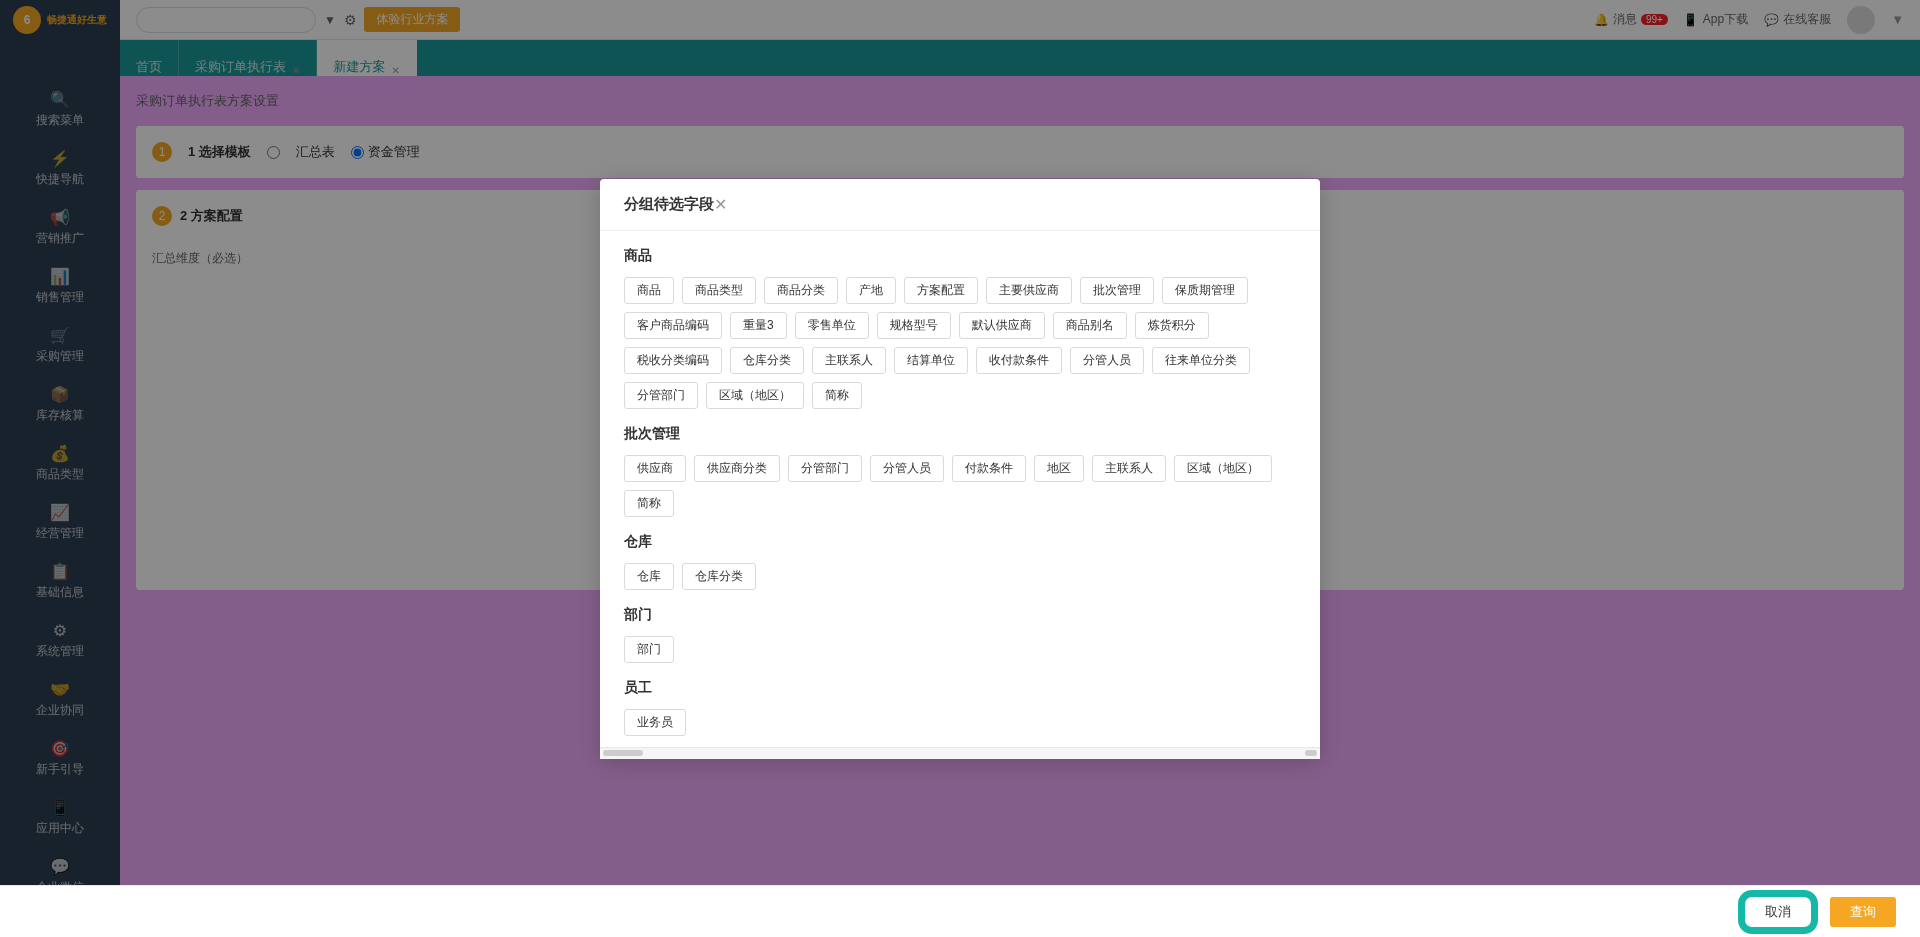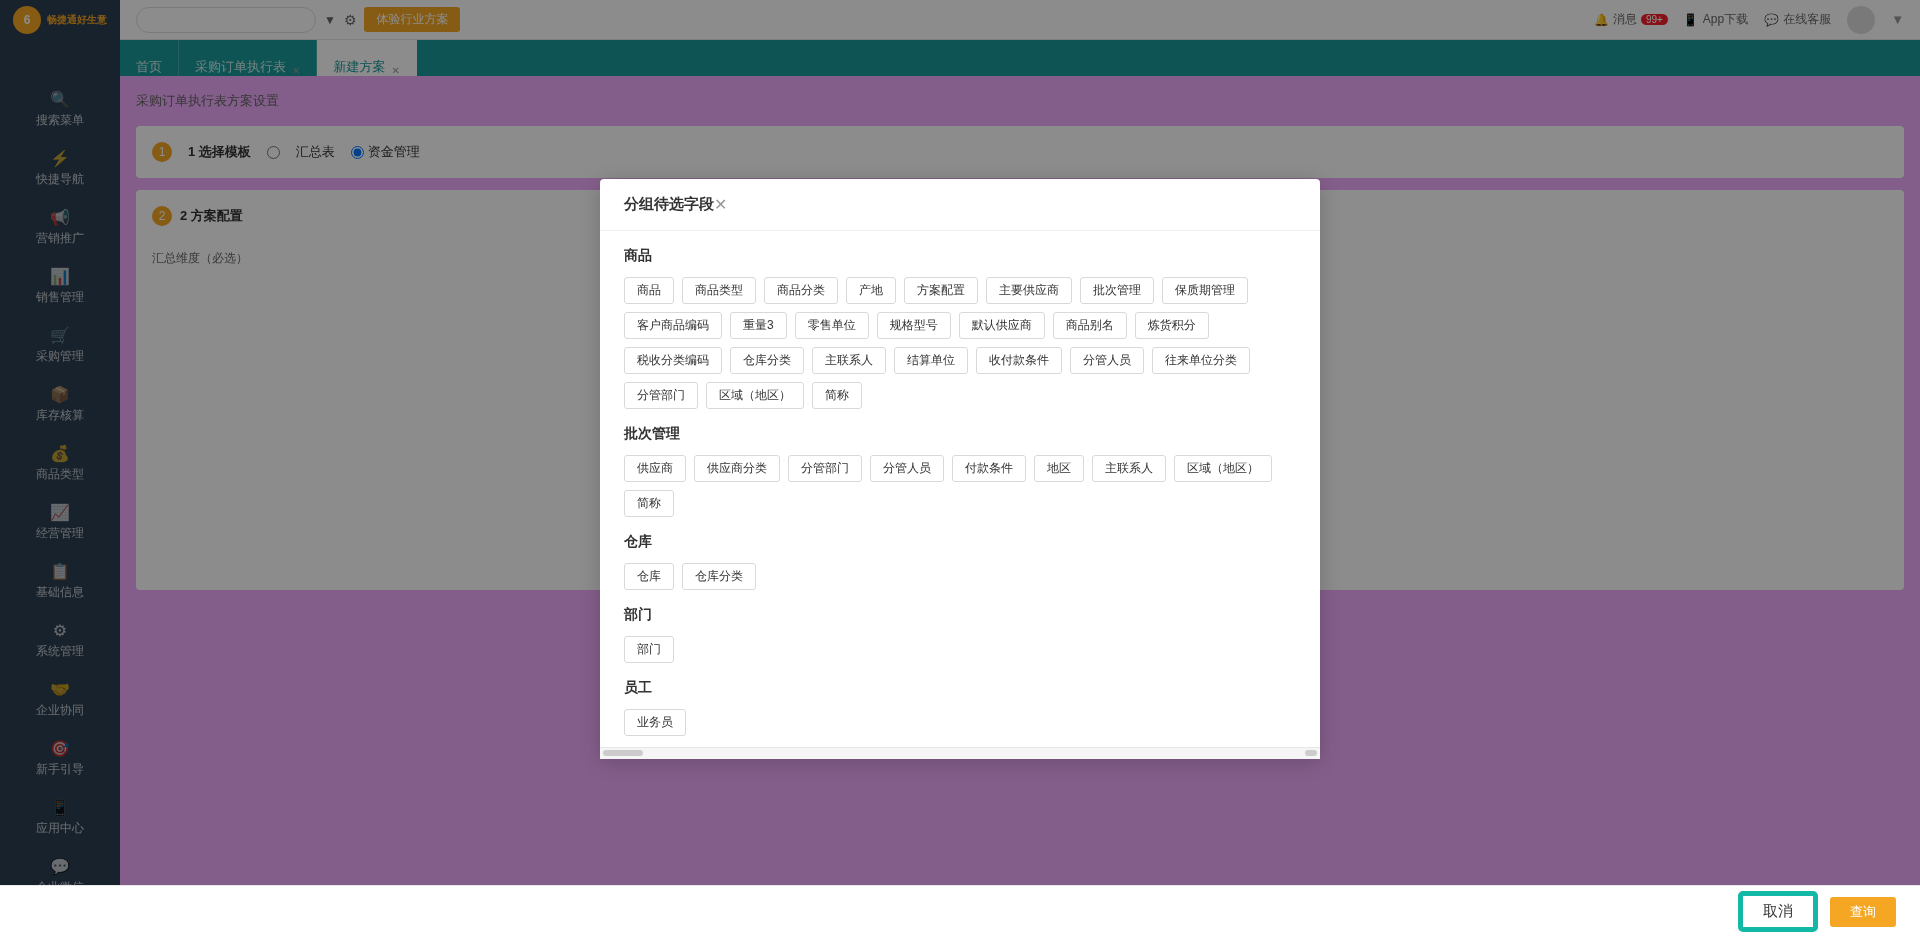--- a/index.html
+++ b/index.html
@@ -247,26 +247,26 @@
       border-top: 1px solid #e8e8e8;
       display: flex;
       align-items: center;
       justify-content: flex-end;
       padding: 0 24px;
       gap: 12px;
       z-index: 300;
     }
     .btn-cancel {
       padding: 6px 20px;
-      border: 5px solid #14b8a6;
-      border-radius: 5px;
+      border: 7px solid #14b8a6;
+      border-radius: 14px;
       background: white;
       color: #333;
       cursor: pointer;
-      font-size: 15px;
+      font-size: 13px;
     }
     .btn-confirm {
       padding: 6px 20px;
       border: none;
       border-radius: 3px;
       background: #f5a623;
       color: white;
       cursor: pointer;
       font-size: 13px;
     }

